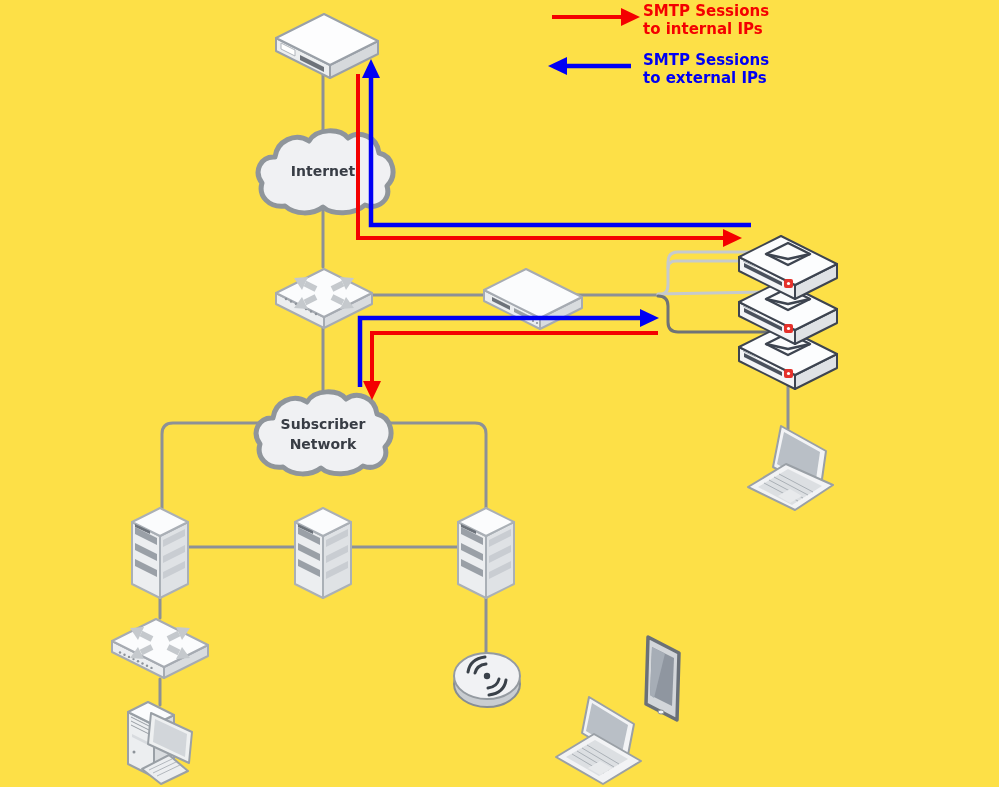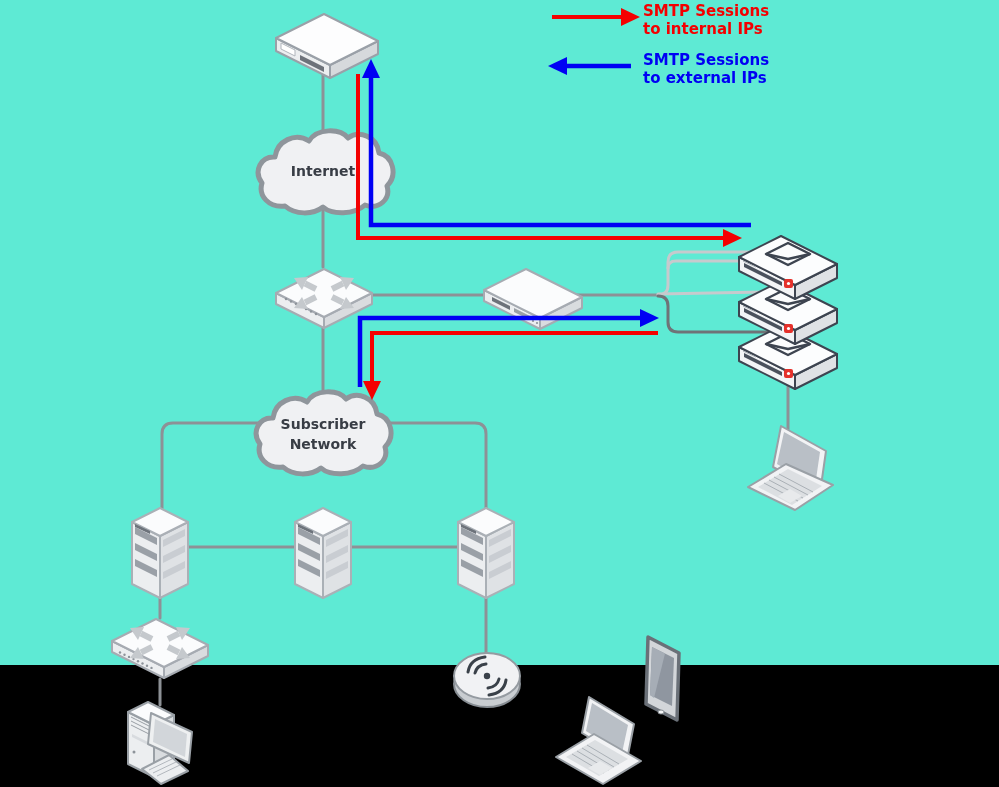--- a/index.html
+++ b/index.html
@@ -1,16 +1,16 @@
 <!DOCTYPE html>
 <html><head>
 <meta charset="utf-8">
 <style>
   html,body{margin:0;padding:0;background:#000;width:999px;height:787px;overflow:hidden;}
-  .stage{position:relative;width:999px;height:665px;background:#5eead4;}
+  .stage{position:relative;width:999px;height:787px;background:#fde047;}
   svg{position:absolute;left:0;top:0;}
   text{font-family:"DejaVu Sans","Liberation Sans",sans-serif;font-weight:bold;}
   .cloud-label{font-size:14px;}
   .legend-label{font-size:15px;}
 </style>
 </head>
 <body>
 
 <div class="stage">
 <svg width="999" height="787" viewBox="0 0 999 787">

